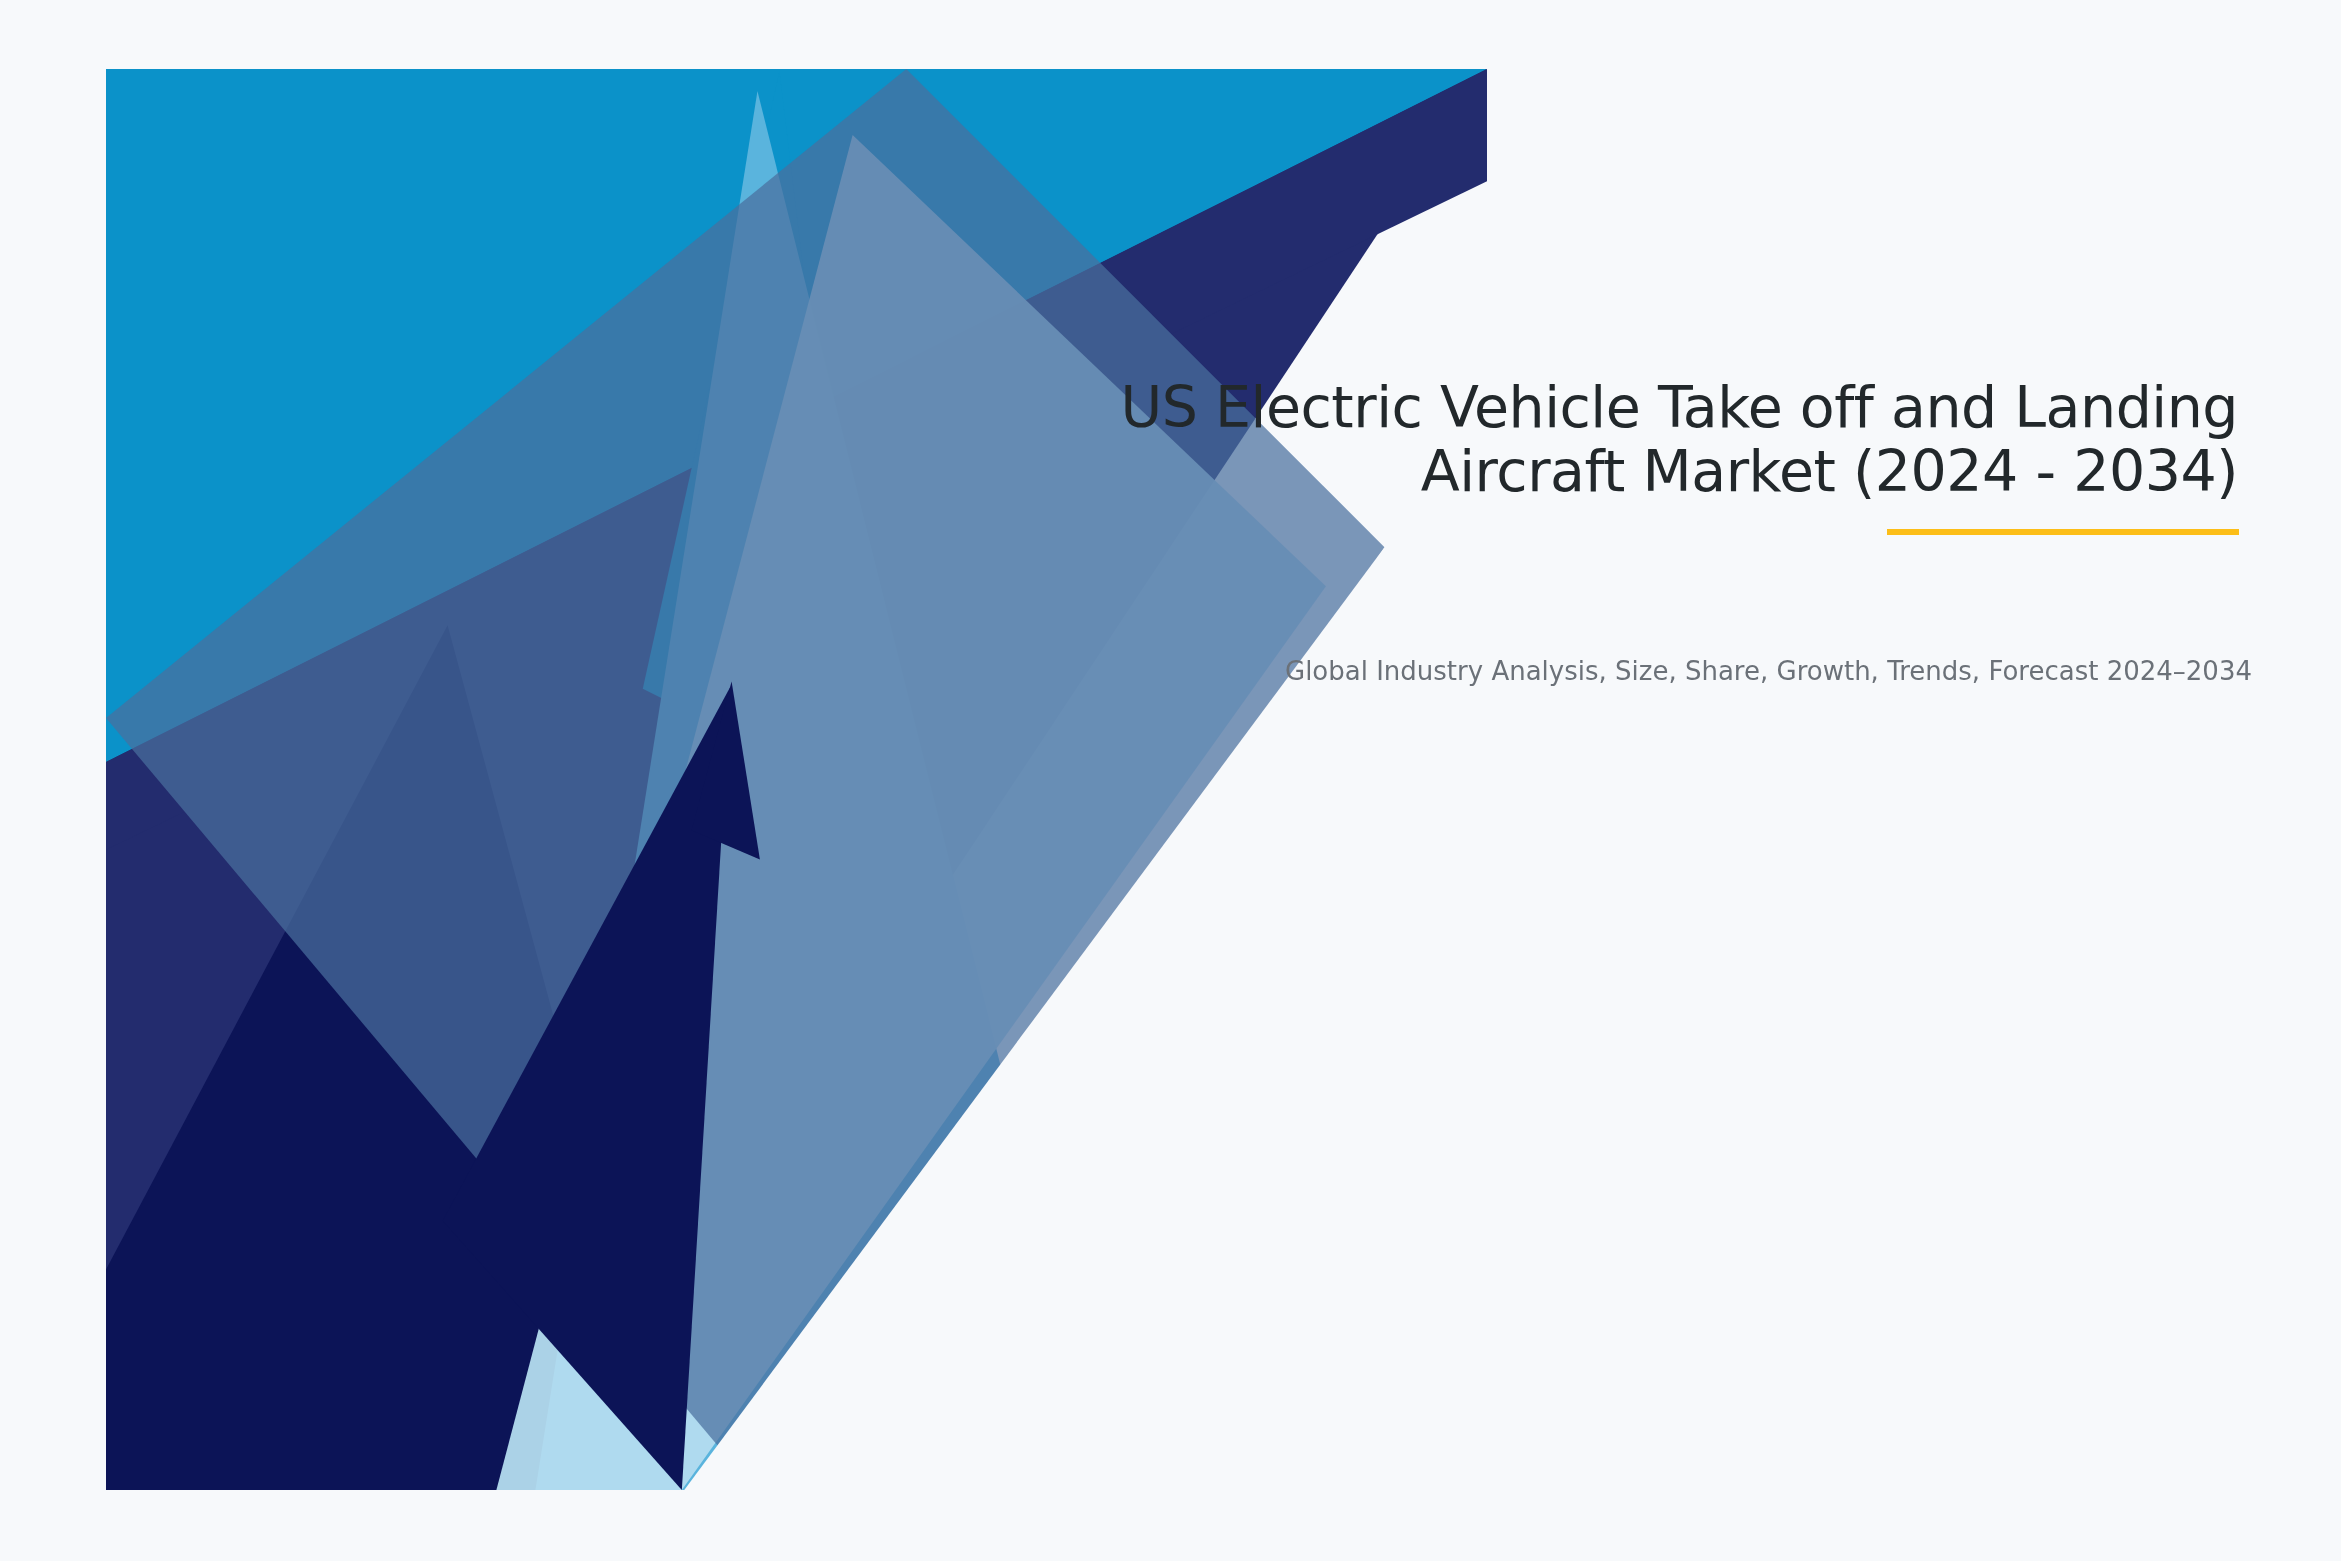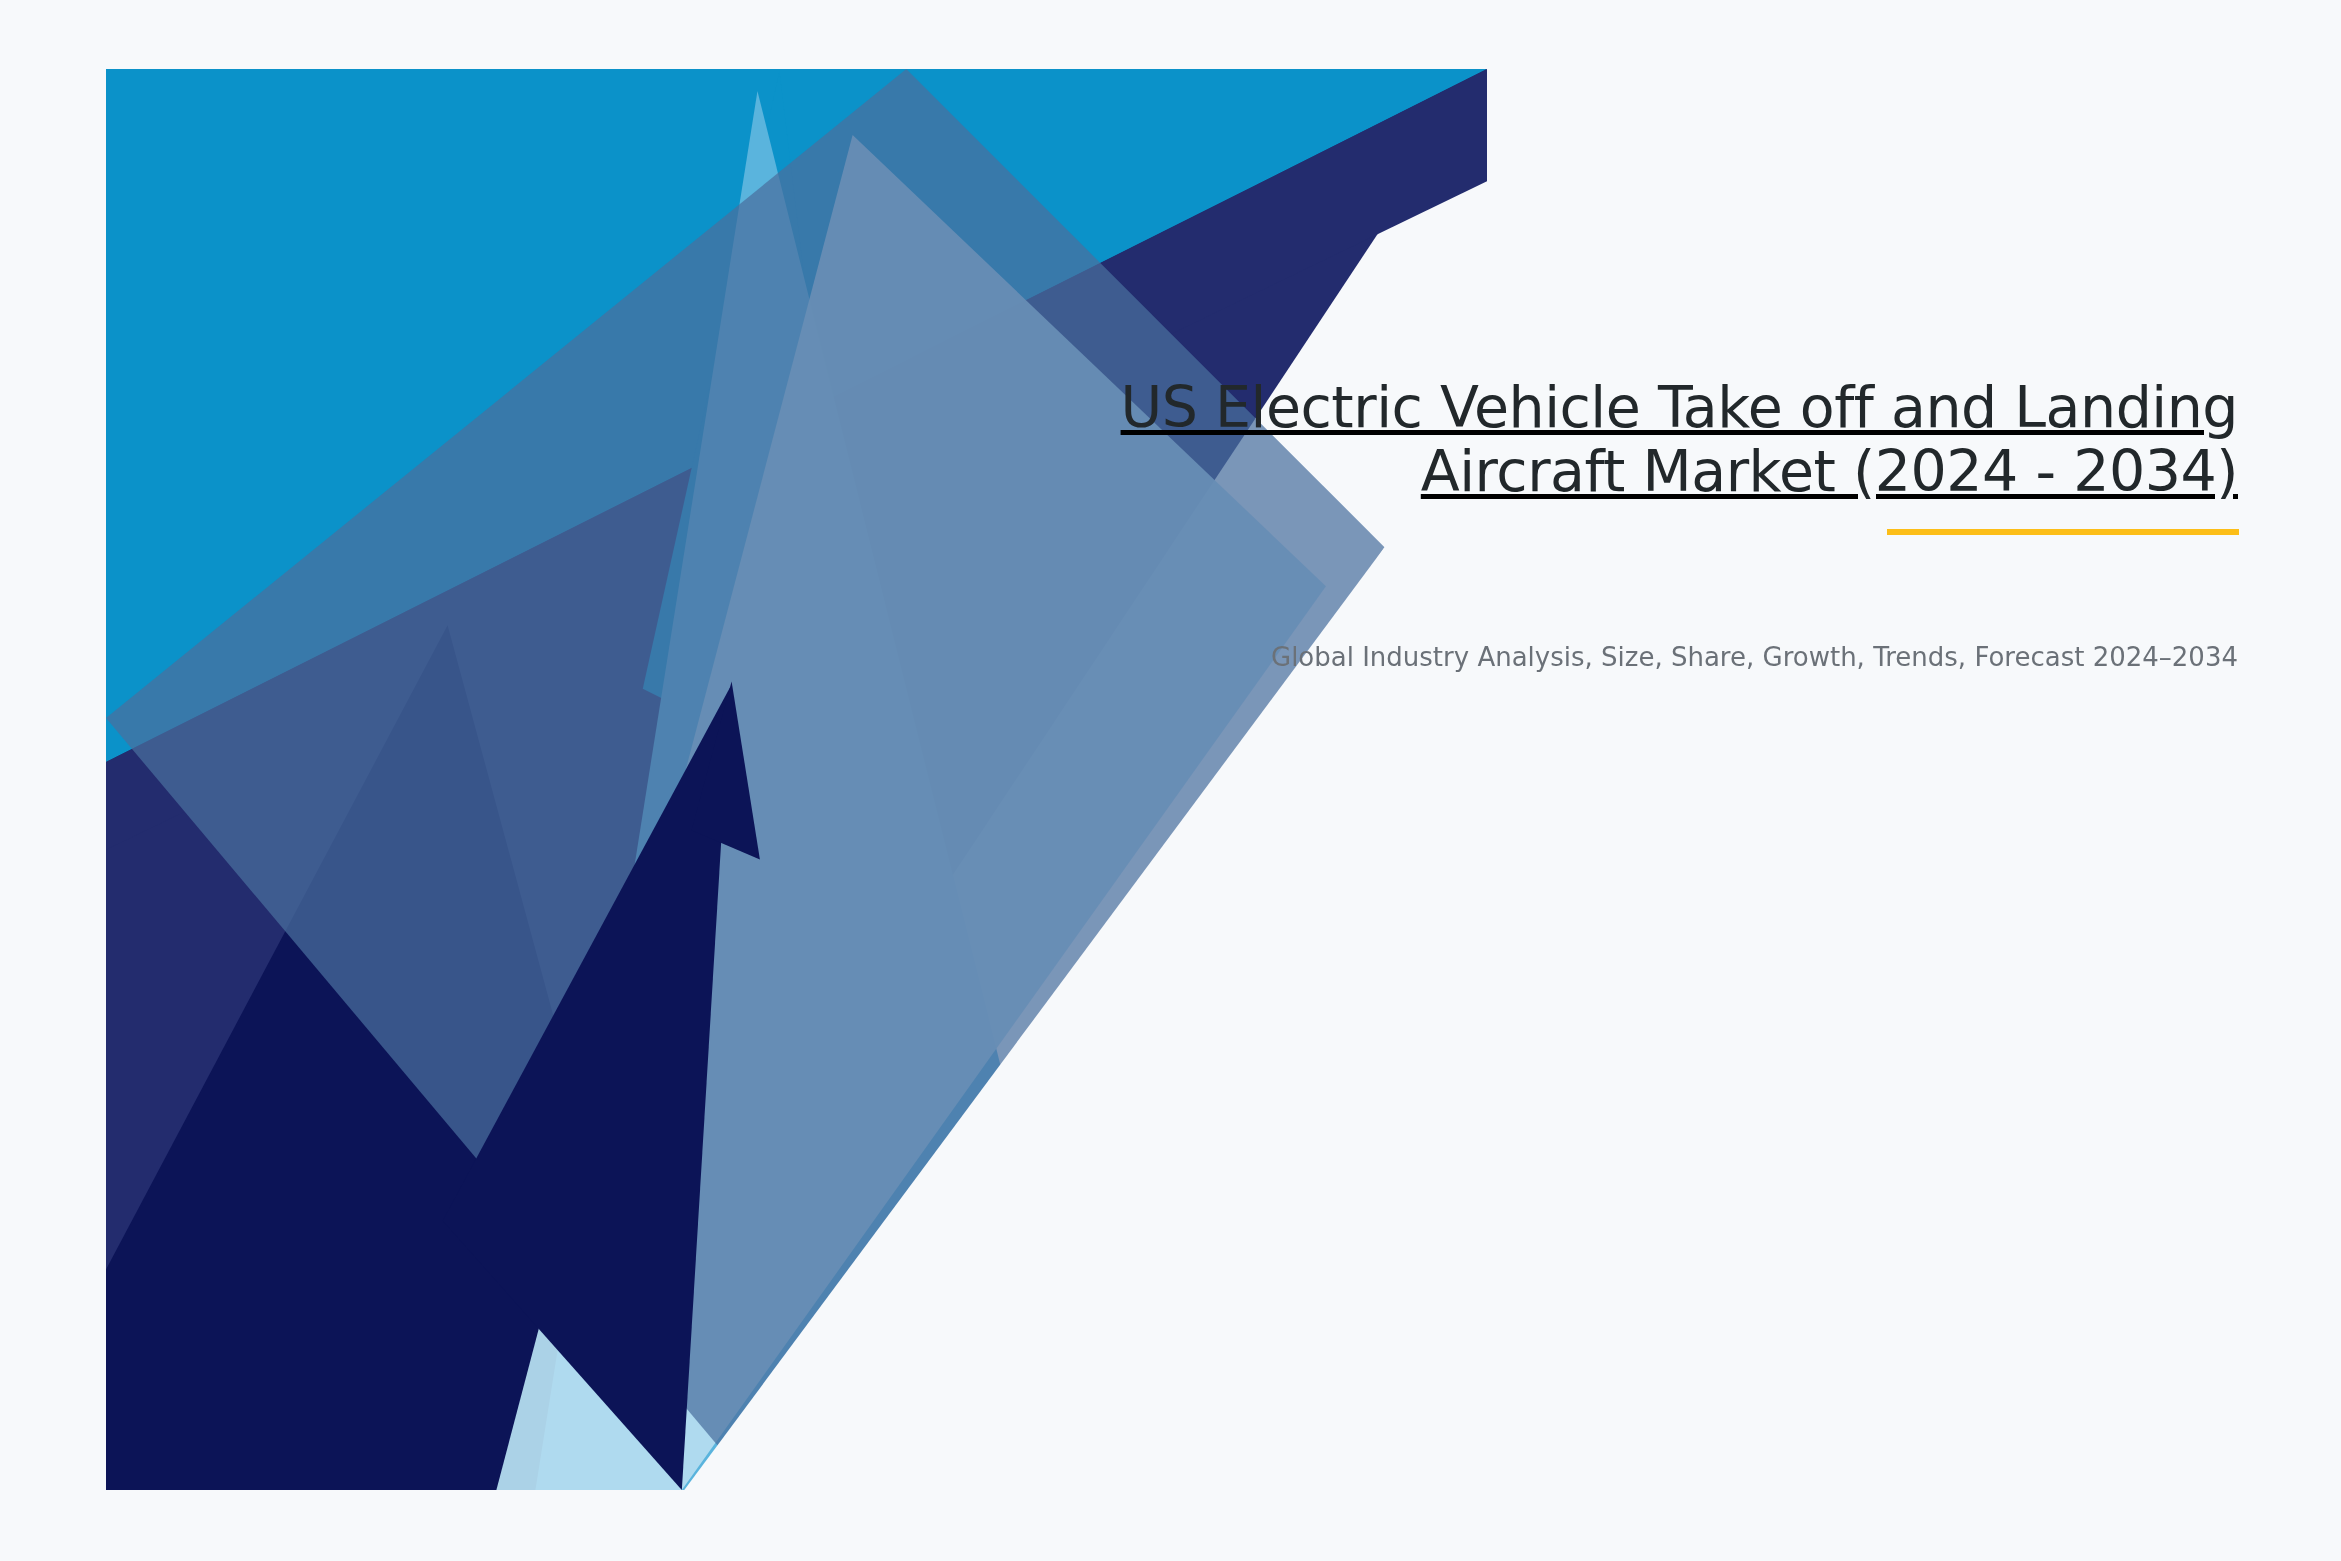--- a/index.html
+++ b/index.html
@@ -36,21 +36,20 @@
     height: 100%;
   }
 
   
   #title-block {
     position: absolute;
     left: 1000px;
     top: 376px;
     width: 1238px;
     text-align: right;
-    text-decoration: underline;
   }
 
   #page-title {
     margin: 0;
     font-size: 57px;
     line-height: 1.12;
     font-weight: 400;
     letter-spacing: -0.5px;
     color: #22282b;
     font-family: "DejaVu Sans", "Liberation Sans", sans-serif;
@@ -64,21 +63,21 @@
     height: 6.3px;
     background: #fcbe18;
   }
 
   #page-subtitle {
     position: absolute;
     left: 1000px;
     top: 640px;
     width: 1238px;
     text-align: right;
-    margin: 0;
+    margin: 14px;
     font-size: 26px;
     line-height: 1.32;
     font-weight: 400;
     color: #6b7178;
     font-family: "DejaVu Sans", "Liberation Sans", sans-serif;
   }
 </style>
 </head>
 <body>
 

